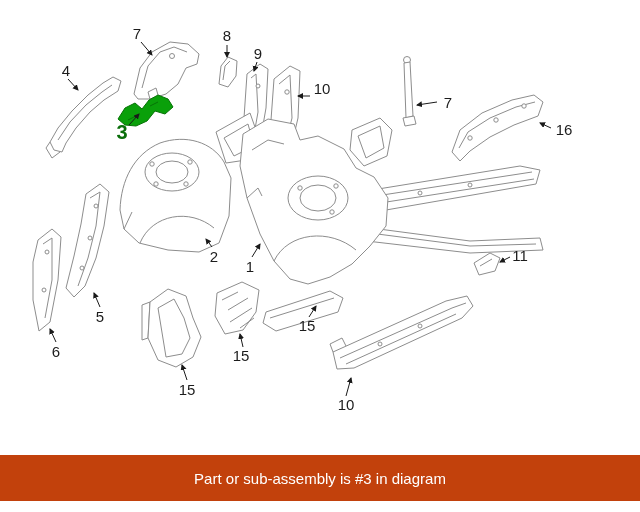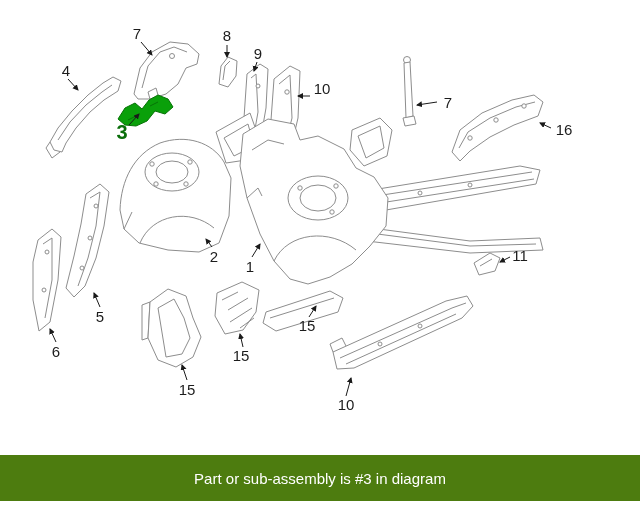--- a/index.html
+++ b/index.html
@@ -208,17 +208,17 @@
     <span class="callout" style="left:250px;top:266px">1</span>
     <span class="callout" style="left:520px;top:255px">11</span>
     <span class="callout" style="left:100px;top:316px">5</span>
     <span class="callout" style="left:307px;top:325px">15</span>
     <span class="callout" style="left:56px;top:351px">6</span>
     <span class="callout" style="left:241px;top:355px">15</span>
     <span class="callout" style="left:187px;top:389px">15</span>
     <span class="callout" style="left:346px;top:404px">10</span>
   </div>
 
-  <div class="banner" style="background: #4d7c0f; color: rgb(255, 255, 255);">
+  <div class="banner" style="background: #c2410c; color: rgb(255, 255, 255);">
     <div>Part or sub-assembly is #3 in diagram</div>
   </div>
 
 </div>
 
 </body></html>

